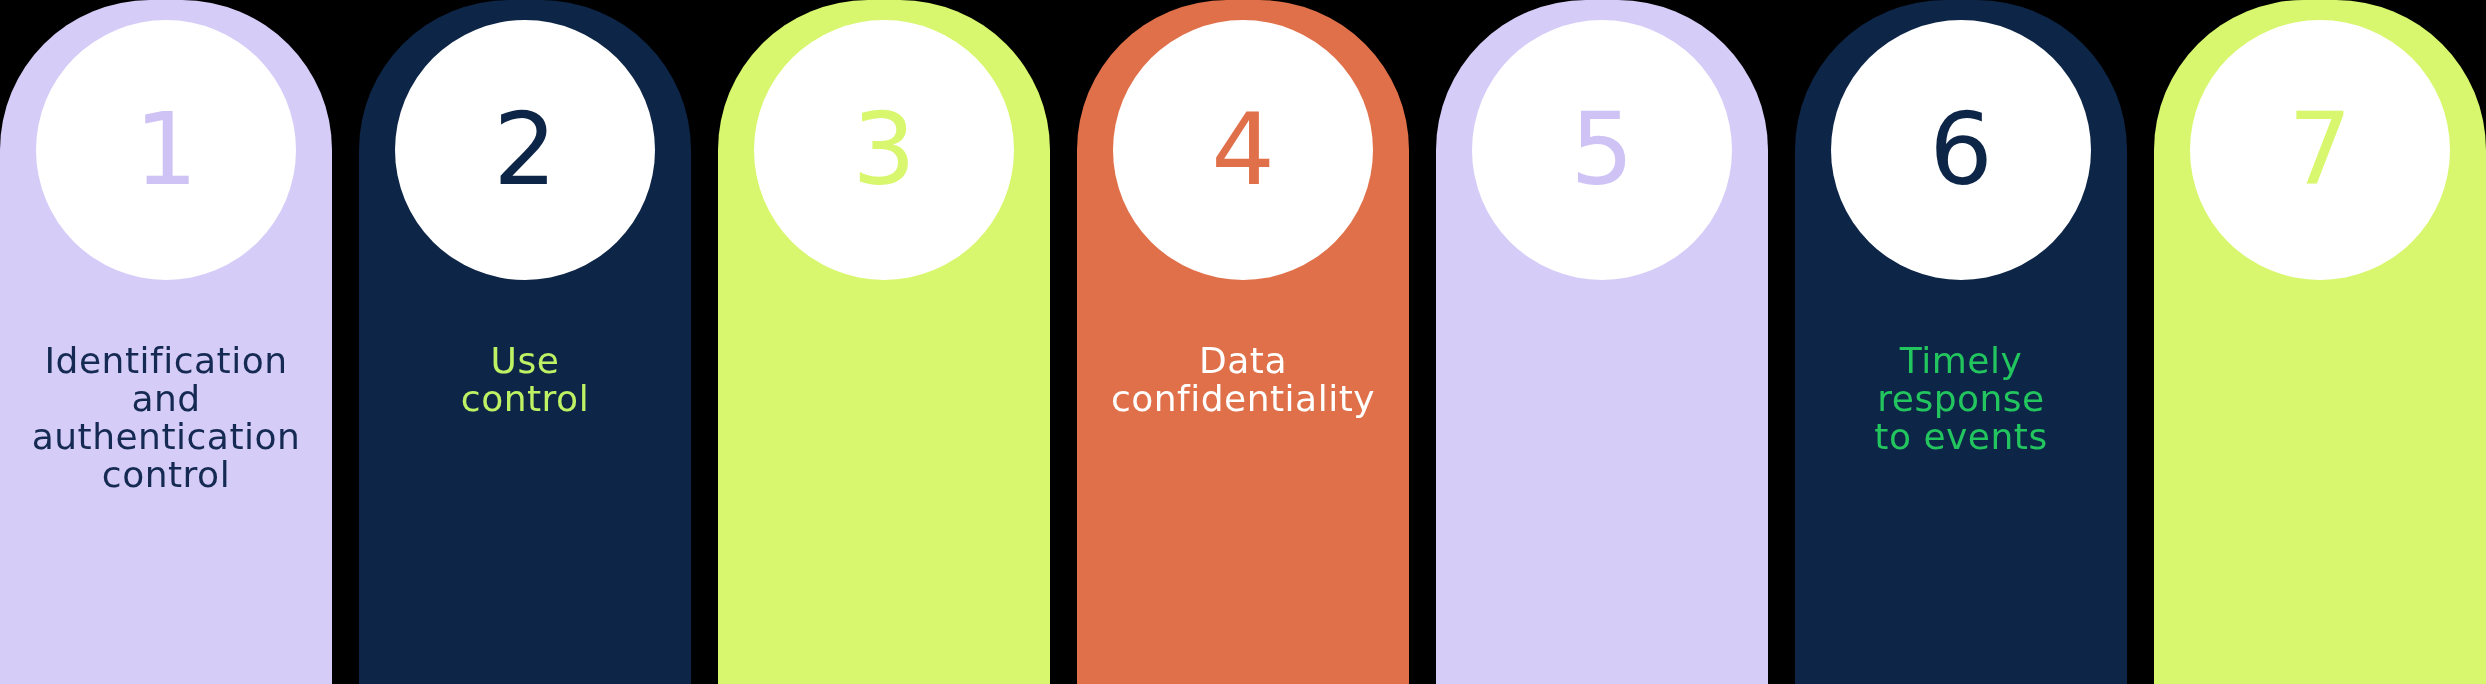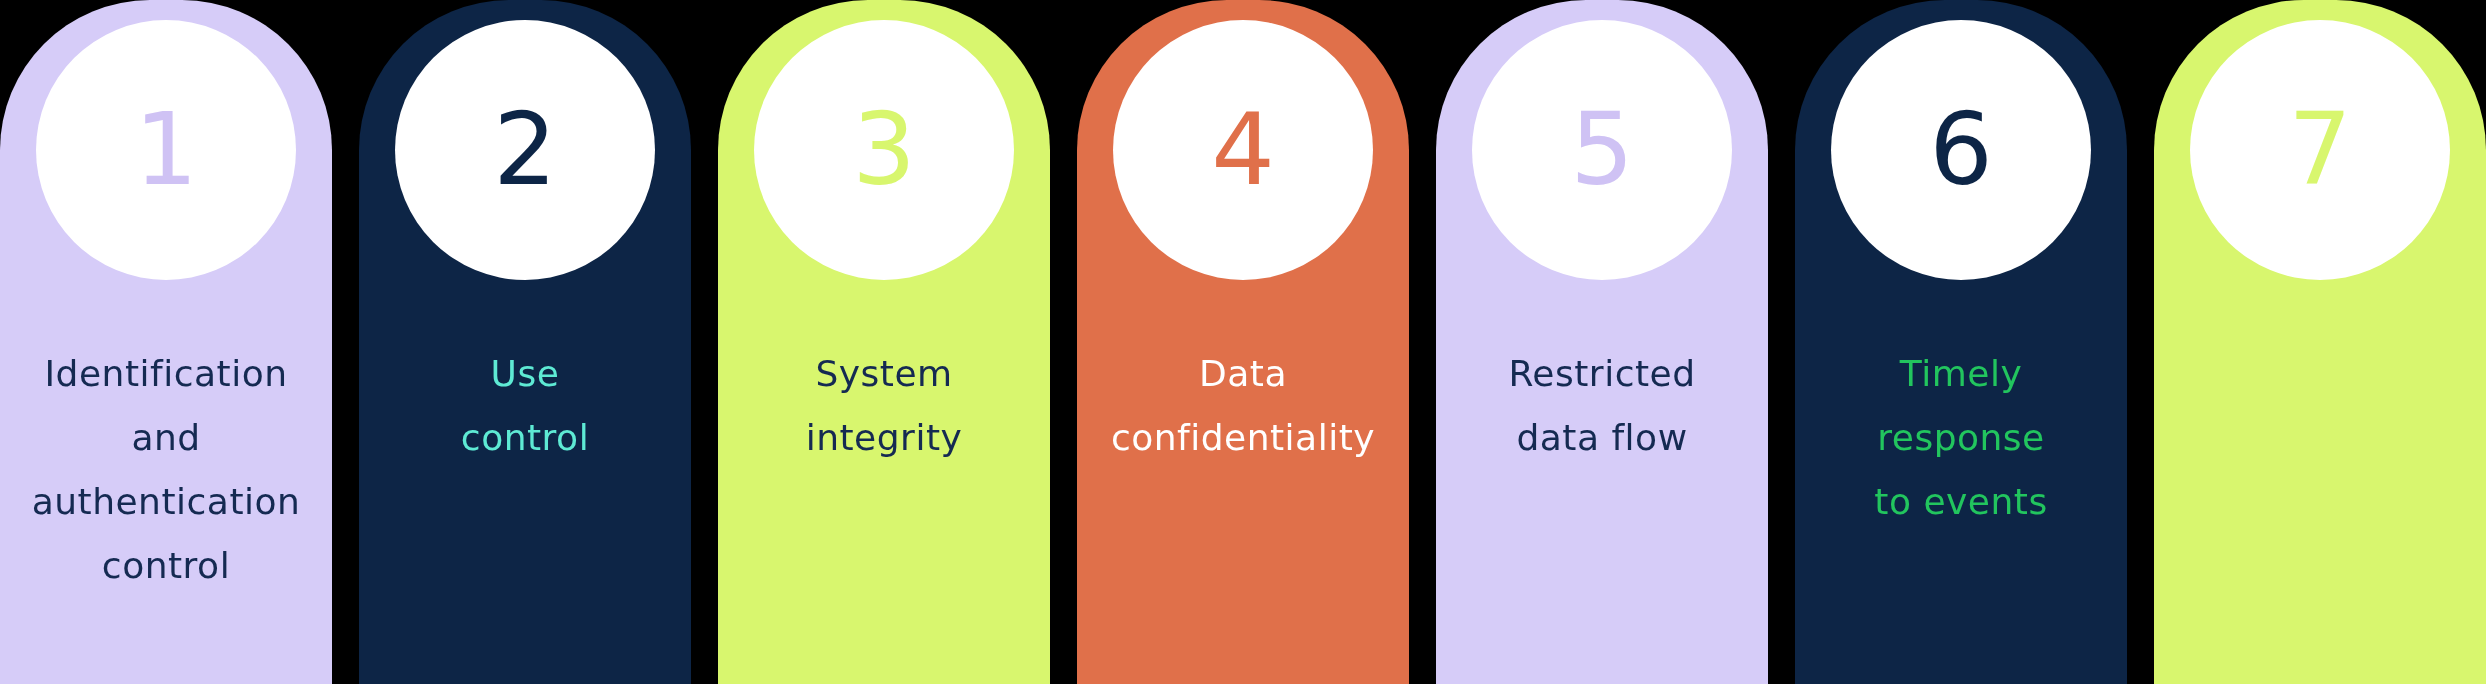--- a/index.html
+++ b/index.html
@@ -40,21 +40,21 @@
     font-size: 100px;
     font-weight: 400;
     line-height: 1;
     letter-spacing: 0;
   }
   .label {
     margin-top: 62px;
     padding: 0 8px;
     text-align: center;
     font-size: 36px;
-    line-height: 64px;
+    line-height: 38px;
     font-weight: 400;
     letter-spacing: 0.5px;
     white-space: pre-line;
   }
 </style>
 </head>
 <body style="background: rgb(0, 0, 0);">
 
 <div class="diagram">
 
@@ -65,46 +65,42 @@
     <div class="label" style="color: rgb(21, 42, 82);">Identification
 and
 authentication
 control</div>
   </div>
 
   <div class="card" style="background: rgb(13, 37, 70);">
     <div class="circle" style="background: rgb(255, 255, 255);">
       <span class="number" style="color: rgb(13, 37, 70);">2</span>
     </div>
-    <div class="label" style="color: #5eead4;">Use
+    <div class="label" style="color: #bef264;">Use
 control</div>
   </div>
 
   <div class="card" style="background: rgb(216, 246, 110);">
     <div class="circle" style="background: rgb(255, 255, 255);">
       <span class="number" style="color: rgb(216, 246, 110);">3</span>
     </div>
-    <div class="label" style="color: rgb(21, 42, 82);">System
-integrity</div>
   </div>
 
   <div class="card" style="background: rgb(224, 112, 74);">
     <div class="circle" style="background: rgb(255, 255, 255);">
       <span class="number" style="color: rgb(224, 112, 74);">4</span>
     </div>
     <div class="label" style="color: rgb(255, 255, 255);">Data
 confidentiality</div>
   </div>
 
   <div class="card" style="background: rgb(214, 204, 248);">
     <div class="circle" style="background: rgb(255, 255, 255);">
       <span class="number" style="color: rgb(207, 194, 244);">5</span>
     </div>
-    <div class="label" style="color: rgb(21, 42, 82);">Restricted
-data flow</div>
   </div>
 
   <div class="card" style="background: rgb(13, 37, 70);">
     <div class="circle" style="background: rgb(255, 255, 255);">
       <span class="number" style="color: rgb(13, 37, 70);">6</span>
     </div>
     <div class="label" style="color: #22c55e;">Timely
 response
 to events</div>
   </div>

